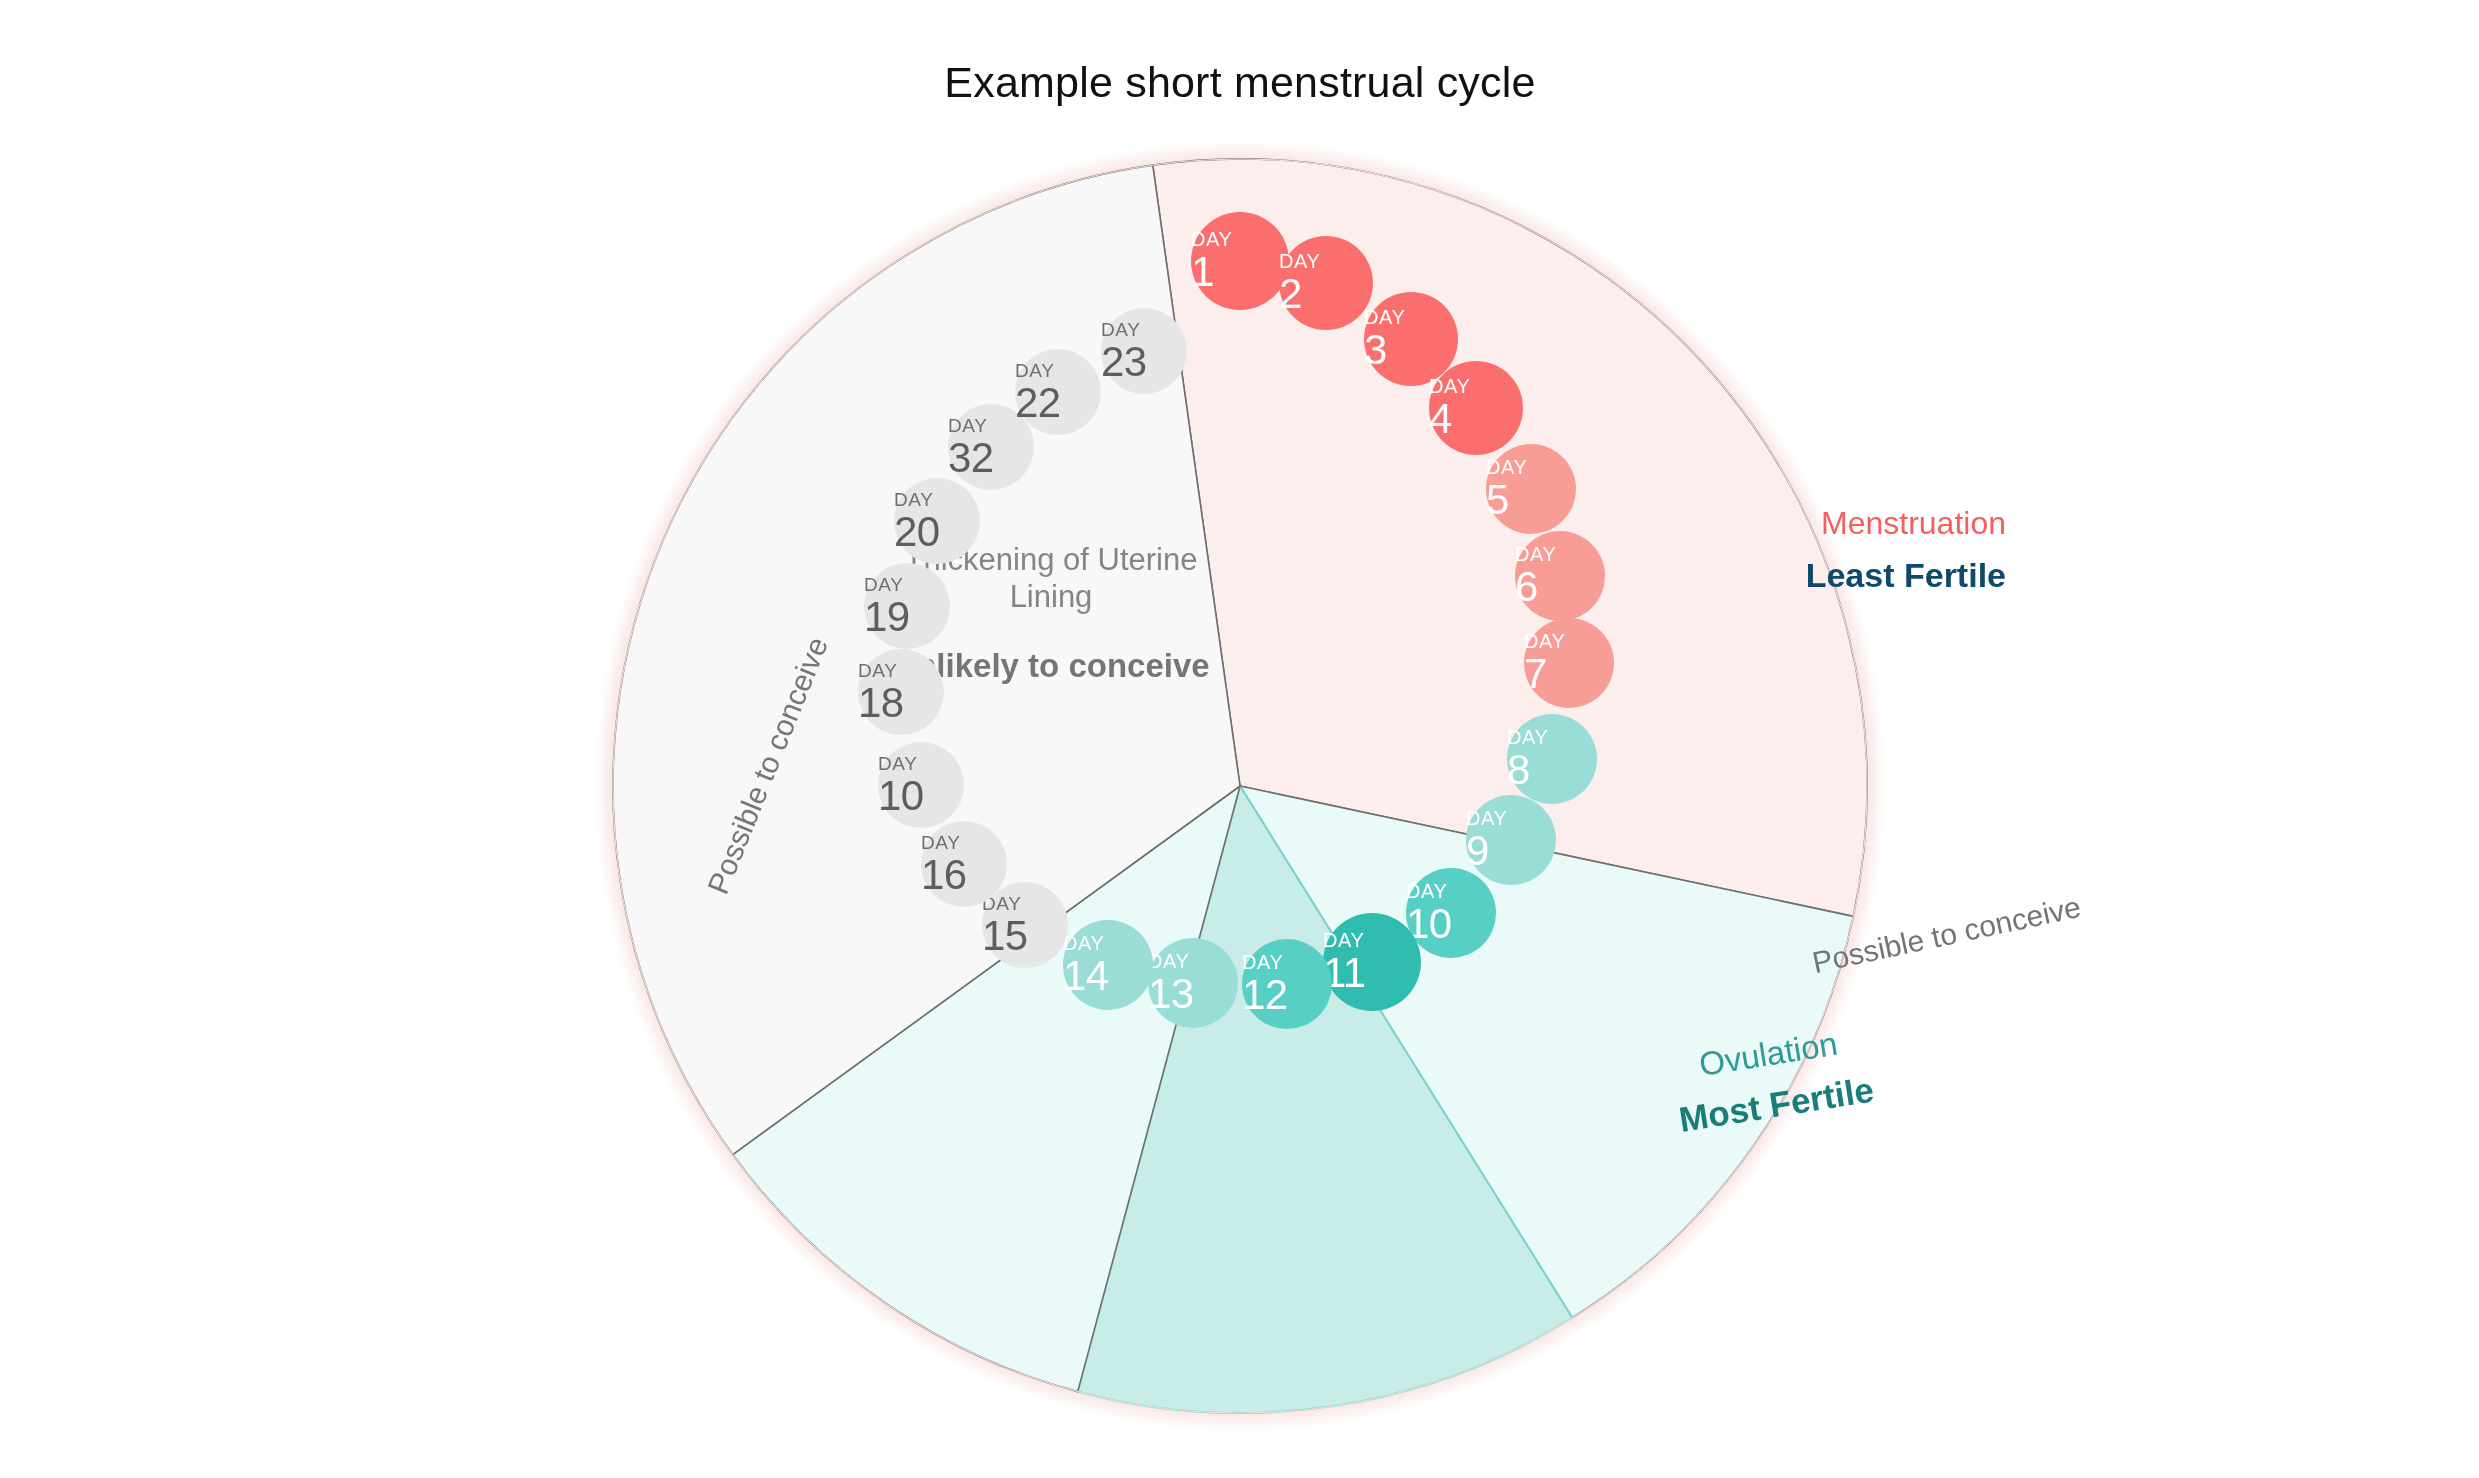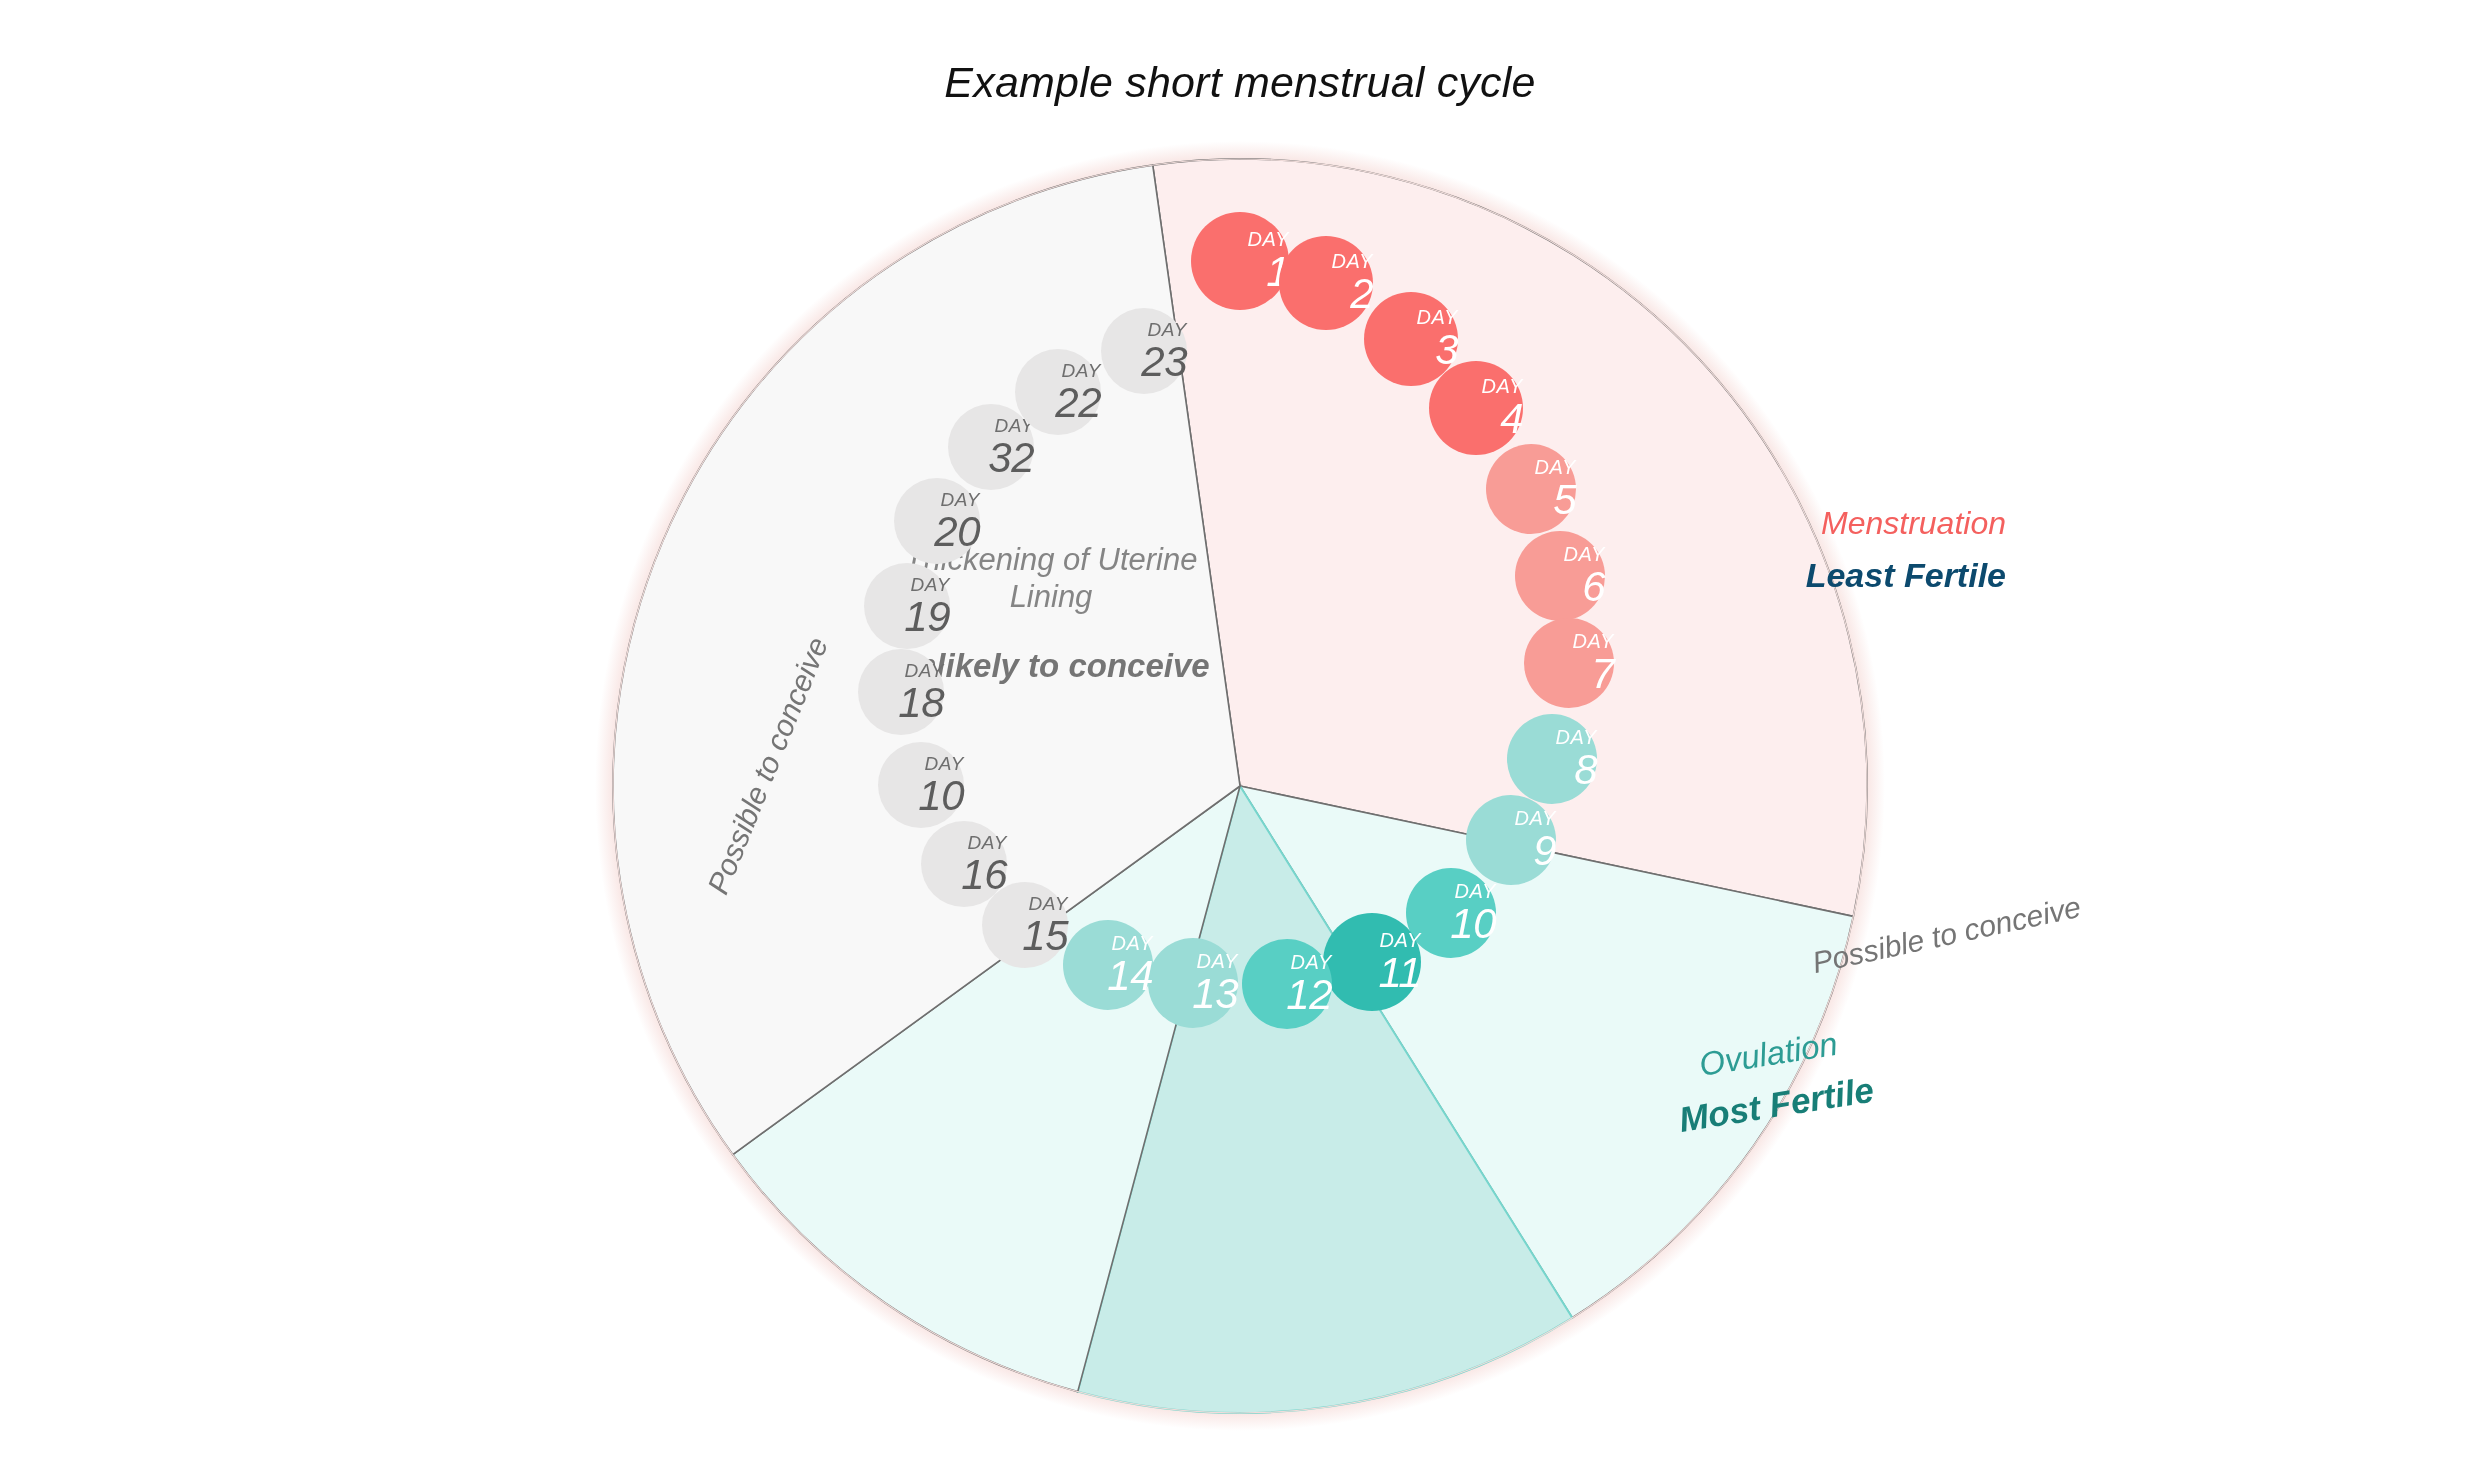--- a/index.html
+++ b/index.html
@@ -13,21 +13,20 @@
     height: 1479px;
     font-family: "Liberation Sans", sans-serif;
     overflow: hidden;
     position: relative;
   }
   #stage {
     position: absolute;
     left: 0; top: 0;
     width: 2480px;
     height: 1054px;
-    font-style: italic;
   }
   .page-title {
     position: absolute;
     left: 0;
     top: 58px;
     width: 2480px;
     text-align: center;
     font-size: 43px;
     font-weight: 400;
     color: #111111;
@@ -45,21 +44,21 @@
     left: 0; top: 0;
     width: 1254px;
     height: 1254px;
     overflow: visible;
   }
   .day-chip {
     position: absolute;
     border-radius: 50%;
     display: flex;
     flex-direction: column;
-    align-items: flex-end;
+    align-items: flex-start;
     justify-content: center;
     box-sizing: border-box;
     line-height: 1;
     user-select: none;
   }
   .day-chip .day-word {
     font-size: 20px;
     font-weight: 400;
     letter-spacing: 0.6px;
     margin-bottom: 2px;

